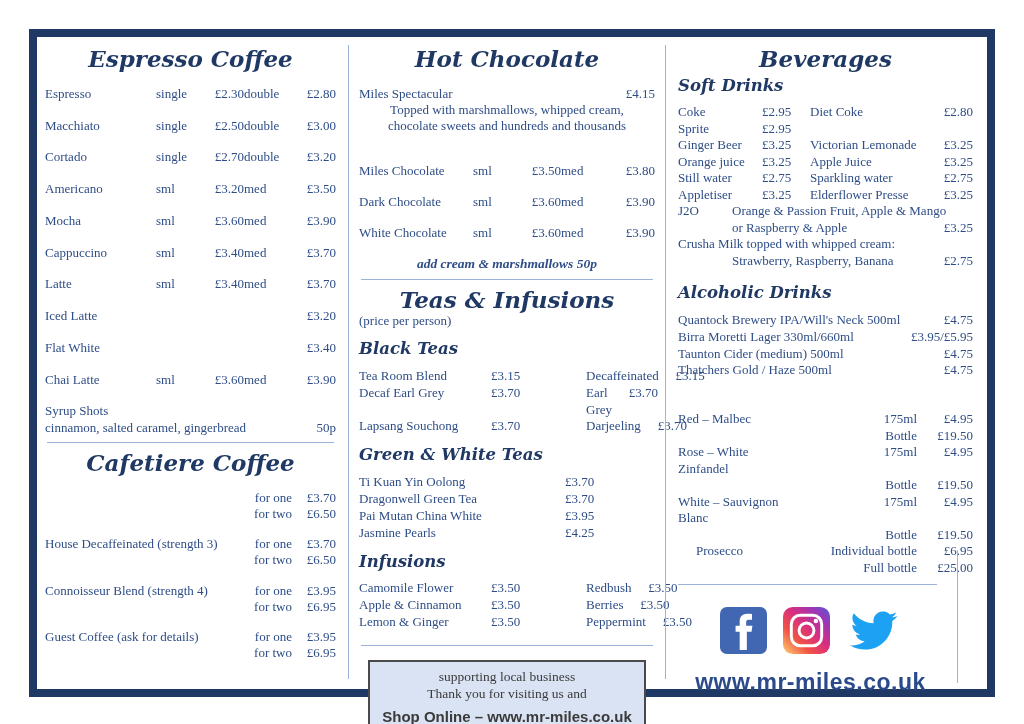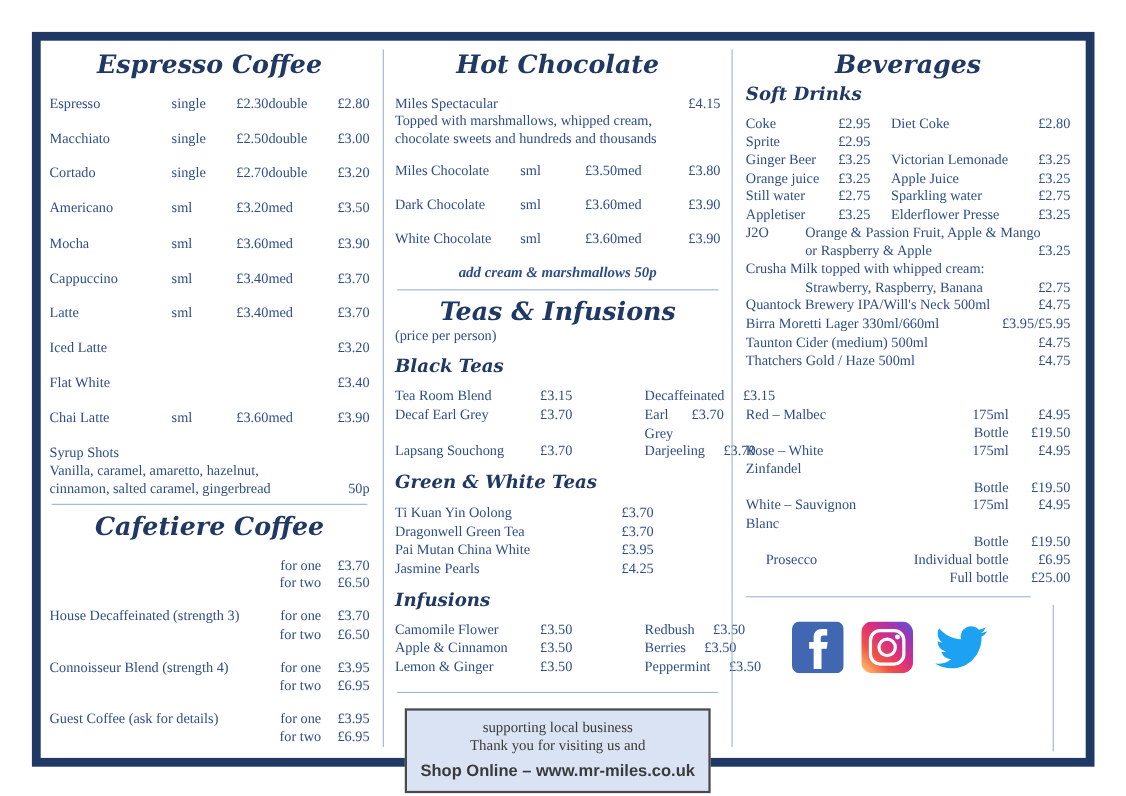--- a/index.html
+++ b/index.html
@@ -42,21 +42,21 @@
   
   .crow {display:grid; grid-template-columns:1fr 58px 44px; margin-bottom:14px;}
   .crow .wnm {grid-area:1/1/3/2;}
   .crow .l1 {grid-area:1/2; text-align:right;}
   .crow .p1 {grid-area:1/3; text-align:right;}
   .crow .l2 {grid-area:2/2; text-align:right;}
   .crow .p2 {grid-area:2/3; text-align:right;}
 
   
   .spec-top {display:flex; justify-content:space-between;}
-  .spec {margin-bottom:12px;}
+  .spec {margin-bottom:28px;text-align:center;}
   .note {text-align:center; font-weight:bold; font-style:italic; font-size:13.5px; margin:4px 0 6px;}
   .subtitle {text-align:left; font-size:13px; margin:-6px 0 2px;}
 
   
   .trow {display:grid; grid-template-columns:132px 42px 1fr 46px; line-height:1.3;}
   .trow .n2 {padding-left:8px;margin-left:45px;}
   .trow .p2 {text-align:right;}
   .t2row {display:grid; grid-template-columns:206px 1fr; line-height:1.3;}
 
   .thanks {
@@ -181,21 +181,20 @@
             <span>Chai Latte</span>
             <span class="sz">sml</span>
             <span class="pr">£3.60</span>
             <span class="sz">med</span>
             <span class="pr">£3.90</span>
           </div>
         </div>
 
       <div class="syrup">
         <div>Syrup Shots</div>
-        <div>Vanilla, caramel, amaretto, hazelnut,</div>
         <div class="last">
           <span>cinnamon, salted caramel, gingerbread</span>
           <span>50p</span>
         </div>
       </div>
 
       <hr class="hdiv">
 
       <h1 class="title">Cafetiere Coffee</h1>
 
@@ -431,20 +430,21 @@
 
       <div>
         <div>Crusha Milk topped with whipped cream:</div>
         <div class="crusha-l2">
           <span></span>
           <span>Strawberry, Raspberry, Banana</span>
           <span class="p2">£2.75</span>
         </div>
       </div>
 
+      <div class="subhead" style="margin-top:14px;">Alcoholic Drinks</div>
 
       <div>
 
           <div class="arow">
             <span>Quantock Brewery IPA/Will's Neck 500ml</span>
             <span>£4.75</span>
           </div>
 
           <div class="arow">
             <span>Birra Moretti Lager 330ml/660ml</span>
@@ -523,17 +523,18 @@
             <circle cx="33.6" cy="14.4" r="2.3" fill="#fff"></circle>
           </svg>
         </span>
         <span>
           <svg width="56" height="47" viewBox="0 0 24 24">
             <path fill="#1da1f2" d="M23.953 4.57a10 10 0 01-2.825.775 4.958 4.958 0 002.163-2.723c-.951.555-2.005.959-3.127 1.184a4.92 4.92 0 00-8.384 4.482C7.69 8.095 4.067 6.13 1.64 3.162a4.822 4.822 0 00-.666 2.475c0 1.71.87 3.213 2.188 4.096a4.904 4.904 0 01-2.228-.616v.06a4.923 4.923 0 003.946 4.827 4.996 4.996 0 01-2.212.085 4.936 4.936 0 004.604 3.417A9.867 9.867 0 01.96 19.61c-.39 0-.779-.023-1.17-.067a13.995 13.995 0 007.557 2.209c9.053 0 13.998-7.496 13.998-13.985 0-.21 0-.42-.015-.63A9.935 9.935 0 0024 4.59z"></path>
           </svg>
         </span>
       </div>
 
+      <div class="website">www.mr-miles.co.uk</div>
     </div>
 
     <div class="vdiv-right"></div>
   </div>
 </div>
 
 </body></html>

